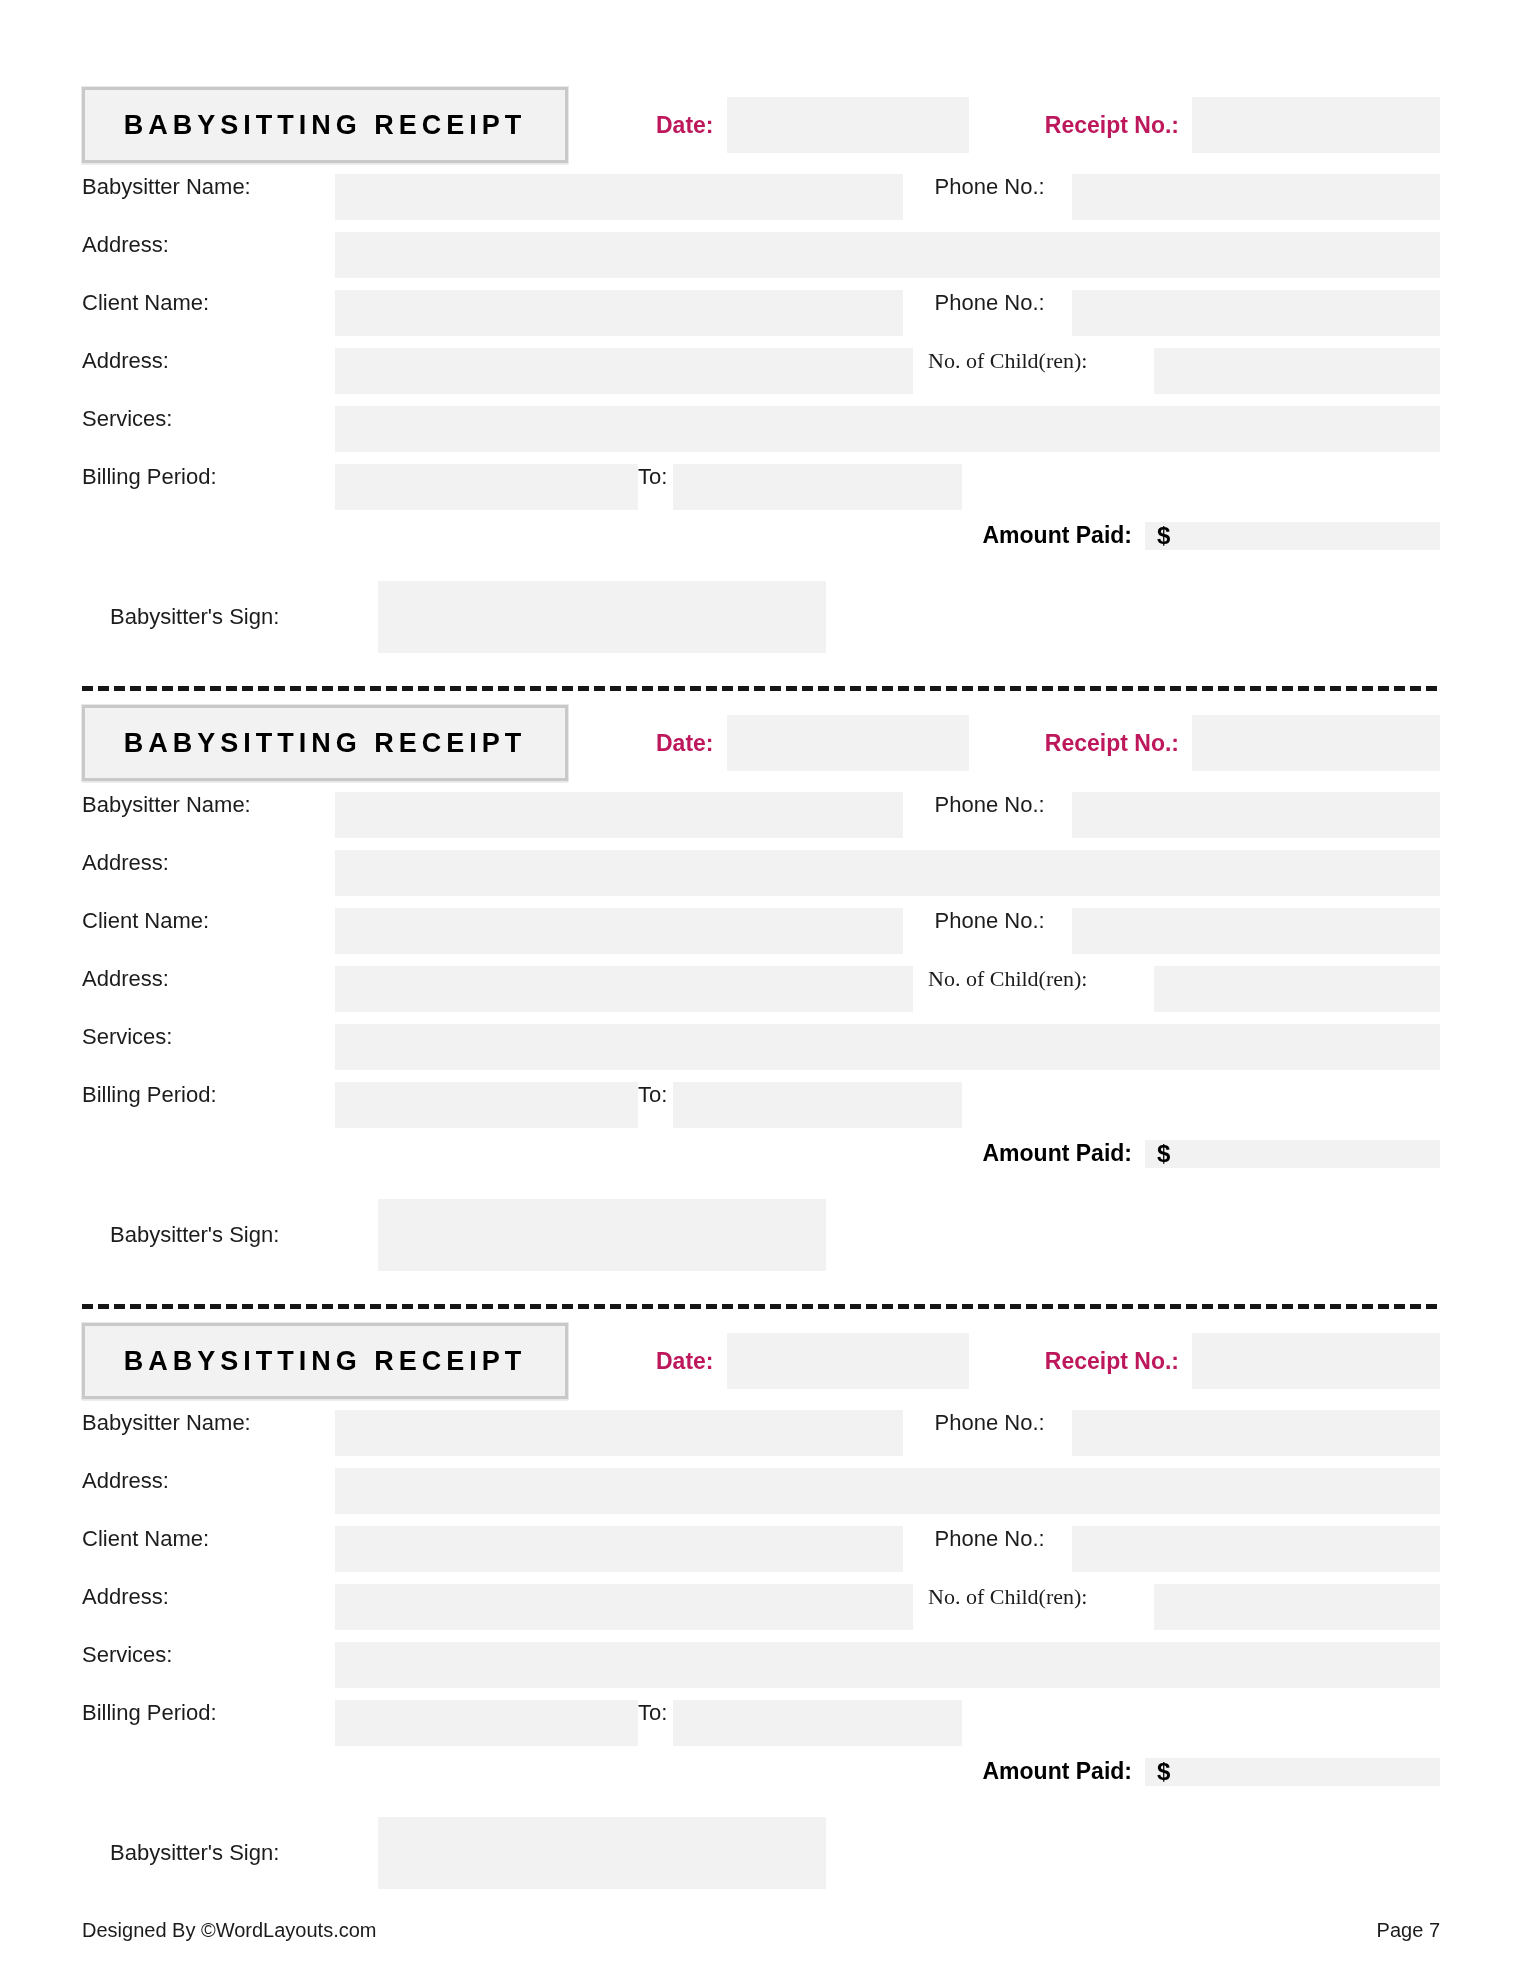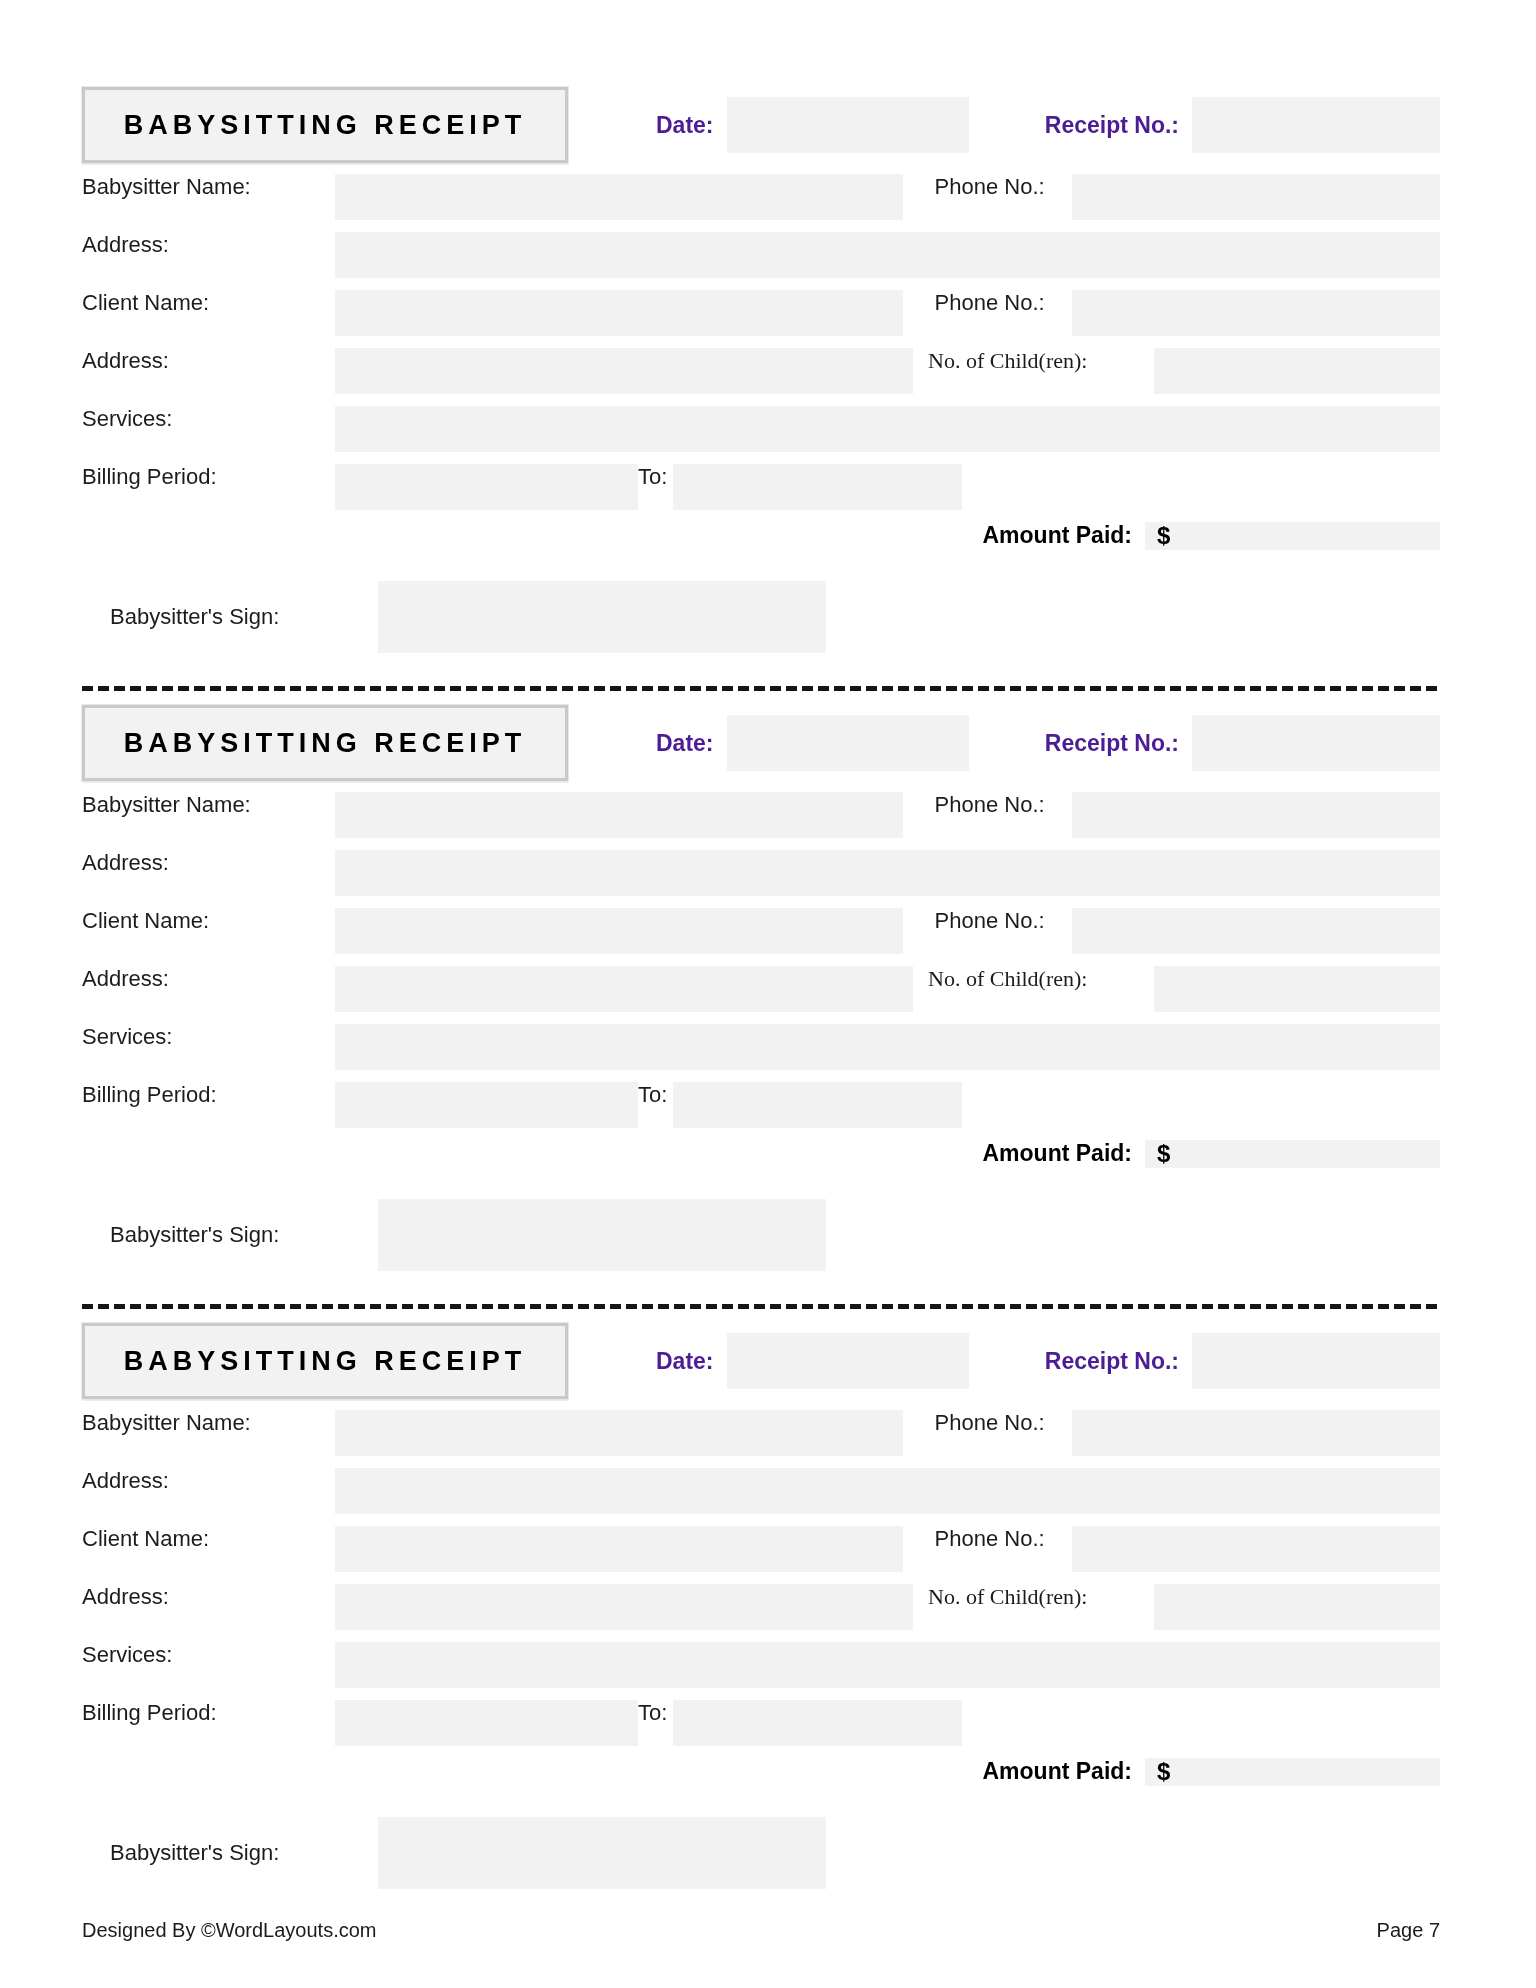--- a/index.html
+++ b/index.html
@@ -20,21 +20,21 @@
     background:#f2f2f2;
     border:3px solid #c9c9c9;
     outline:1px solid #e8e8e8;
     box-shadow:0 2px 0 rgba(0,0,0,0.07);
     display:flex; align-items:center; justify-content:center;
   }
   .title {
     font-size:27px; font-weight:bold; color:#000;
     letter-spacing:5px; white-space:nowrap;
   }
-  .hlabel { font-size:23px; font-weight:bold; color:#4c1d95; white-space:nowrap;text-align:center; }
+  .hlabel { font-size:23px; font-weight:bold; color:#be185d; white-space:nowrap;text-align:center; }
   .date-label { margin-left:88px; }
   .field { background:#f2f2f2; }
   .hdr-field { height:56px; }
   .date-field { width:242px; margin-left:13px; }
   .hdr-right { margin-left:auto; display:flex; align-items:center; }
   .receipt-field { width:248px; margin-left:13px; }
   
   .row { display:flex; align-items:flex-start; height:46px; margin-top:12px; }
   .row.first { margin-top:17px; }
   .flabel { font-size:22px; color:#1c1c1c; white-space:nowrap; }

